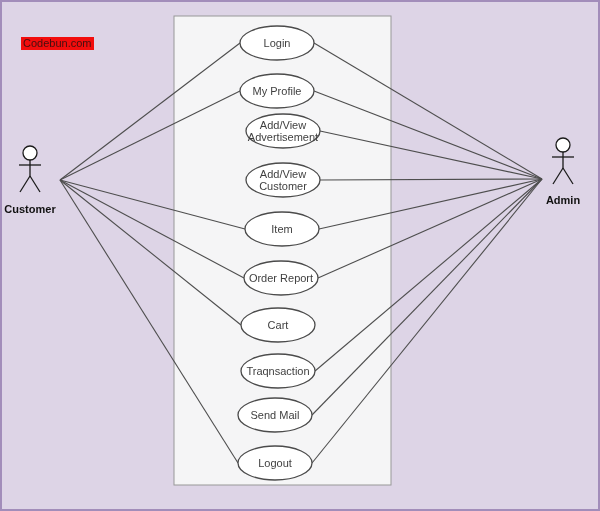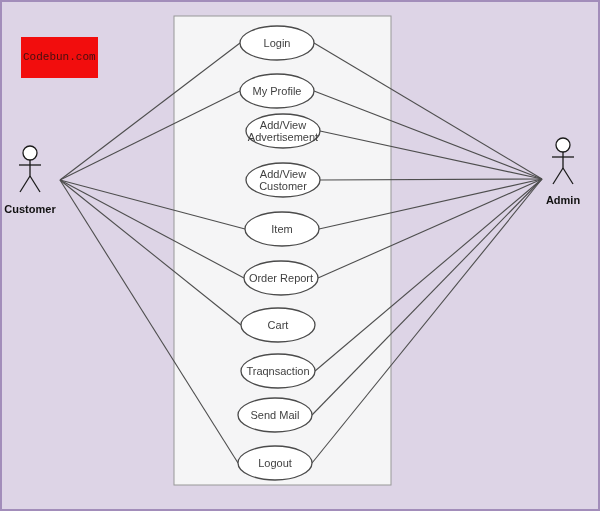--- a/index.html
+++ b/index.html
@@ -12,24 +12,23 @@
     overflow:hidden;
     font-family:"Liberation Sans", sans-serif;
   }
   .watermark{
     position:absolute;
     left:19px;top:35px;
     background:#f20d0d;
     color:#441010;
     font-size:11px;
     line-height:13px;
-    padding:14px 2px;
+    padding:0 2px;
     z-index:2;
     white-space:nowrap;
-    font-family:Liberation Mono, monospace;
   }
   svg{position:absolute;left:0;top:0;z-index:1;}
   .uc-label{
     font-family:"Liberation Sans", sans-serif;
     font-size:11px;
     fill:#3f3f3f;
   }
   .actor-label{
     font-family:"Liberation Sans", sans-serif;
     font-size:11px;

